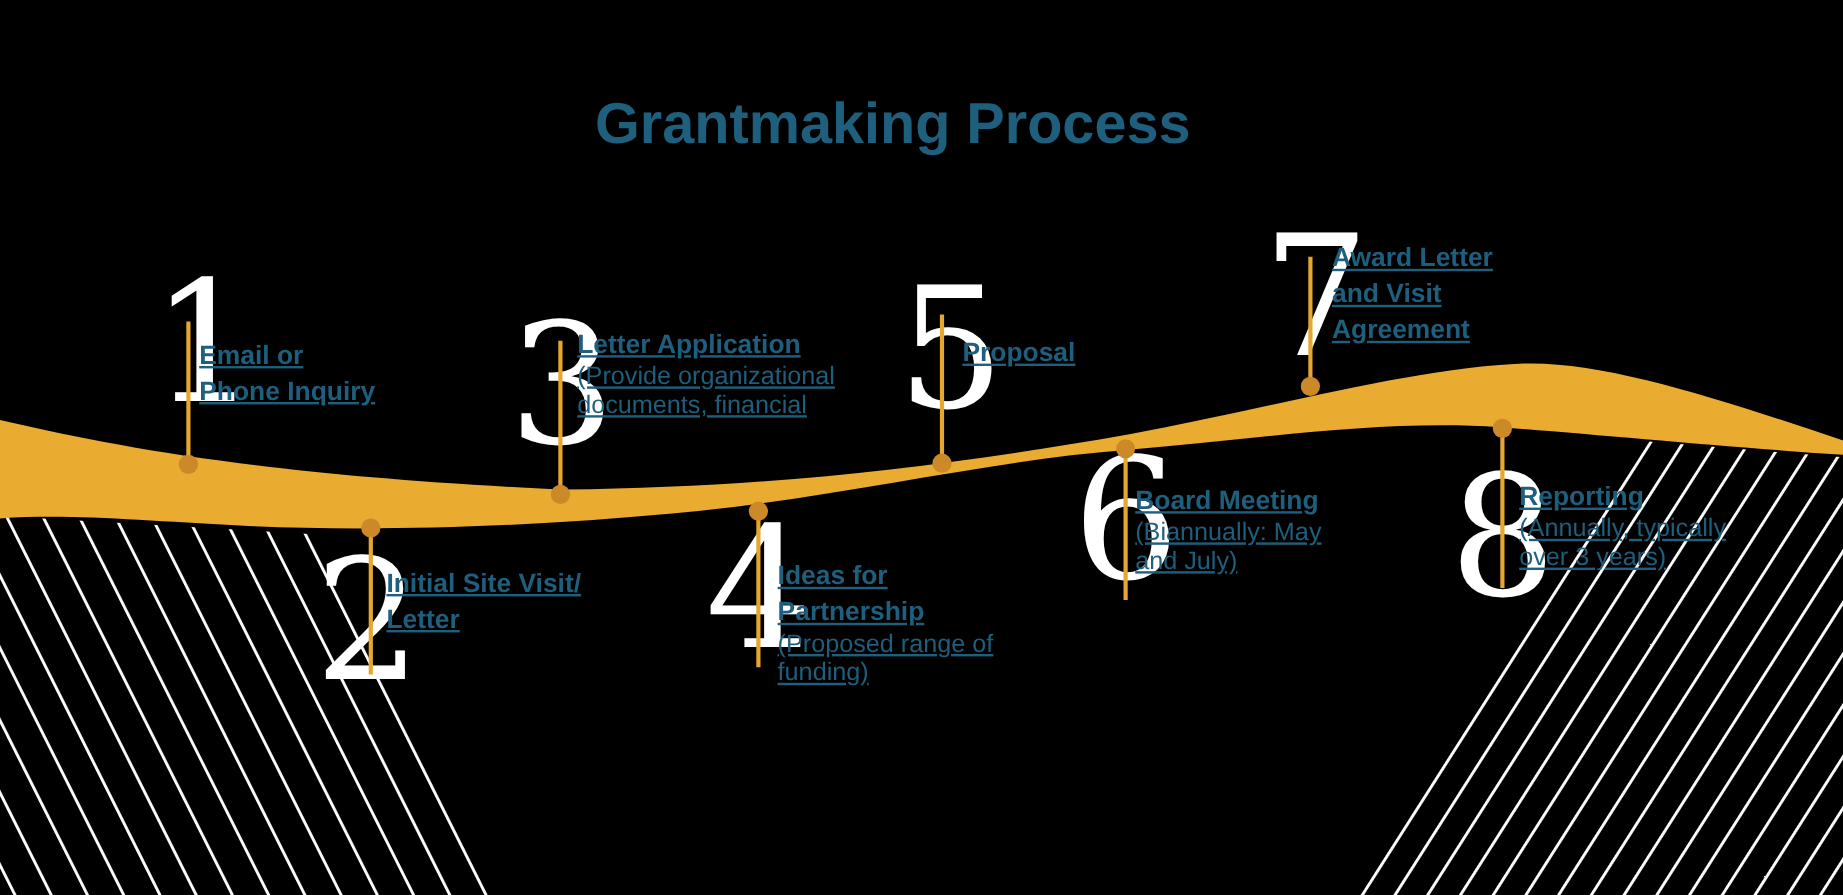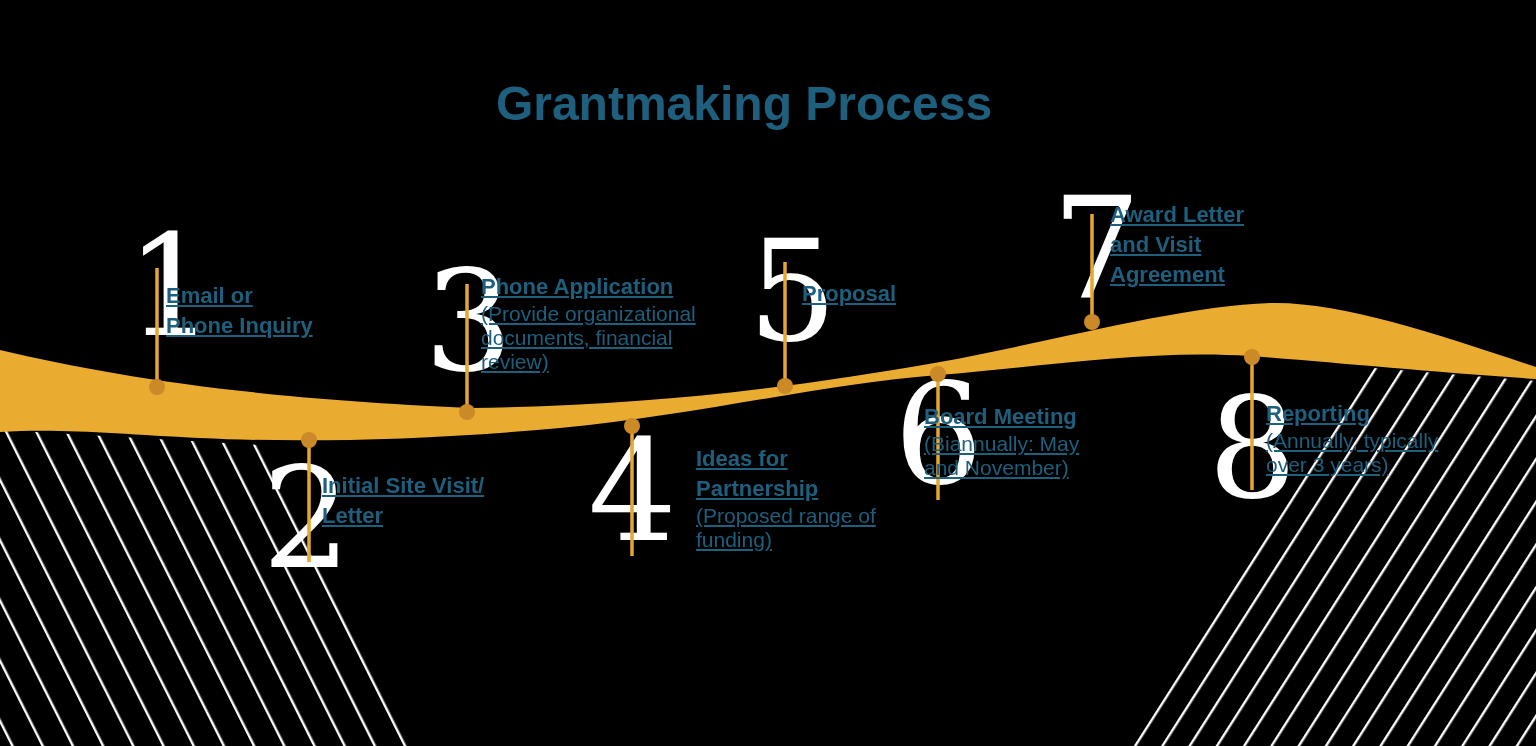--- a/index.html
+++ b/index.html
@@ -74,41 +74,40 @@
     <div class="t">Email or</div>
     <div class="t">Phone Inquiry</div>
   </div>
 
   <div class="label" style="left:322px;top:471px;">
     <div class="t">Initial Site Visit/</div>
     <div class="t">Letter</div>
   </div>
 
   <div class="label" style="left:481px;top:272px;">
-    <div class="t">Phone Application</div>
+    <div class="t">Letter Application</div>
     <div class="d">(Provide organizational</div>
     <div class="d">documents, financial</div>
-    <div class="d">review)</div>
   </div>
 
-  <div class="label" style="left:648px;top:444px;margin-left:48px;">
+  <div class="label" style="left:648px;top:465px;">
     <div class="t">Ideas for</div>
     <div class="t">Partnership</div>
     <div class="d">(Proposed range of</div>
     <div class="d">funding)</div>
   </div>
 
   <div class="label" style="left:802px;top:279px;">
     <div class="t">Proposal</div>
   </div>
 
-  <div class="label" style="left:924px;top:402px;">
+  <div class="label" style="left:946px;top:402px;">
     <div class="t">Board Meeting</div>
     <div class="d">(Biannually: May</div>
-    <div class="d">and November)</div>
+    <div class="d">and July)</div>
   </div>
 
   <div class="label" style="left:1110px;top:200px;">
     <div class="t">Award Letter</div>
     <div class="t">and Visit</div>
     <div class="t">Agreement</div>
   </div>
 
   <div class="label" style="left:1266px;top:399px;">
     <div class="t">Reporting</div>

